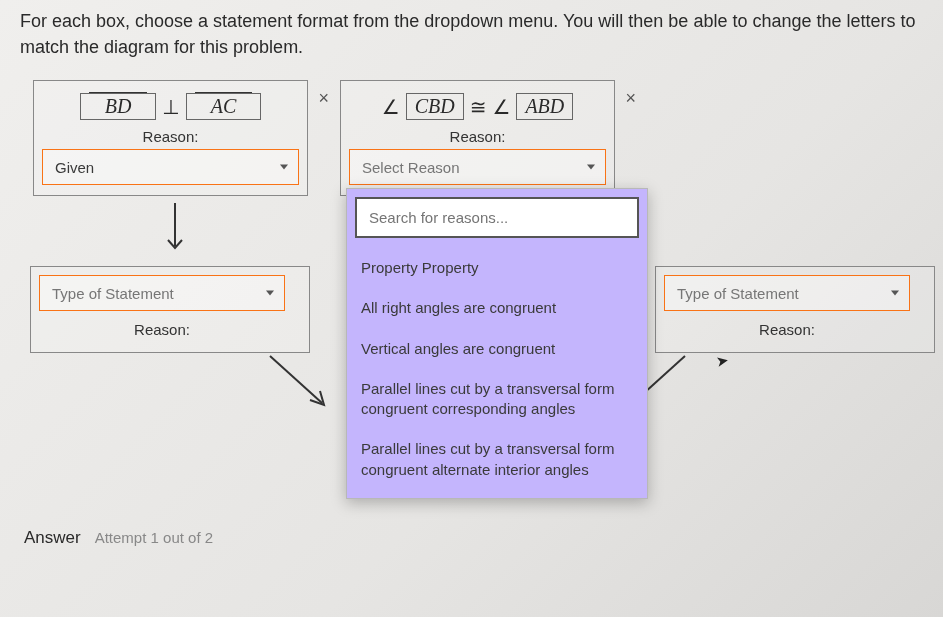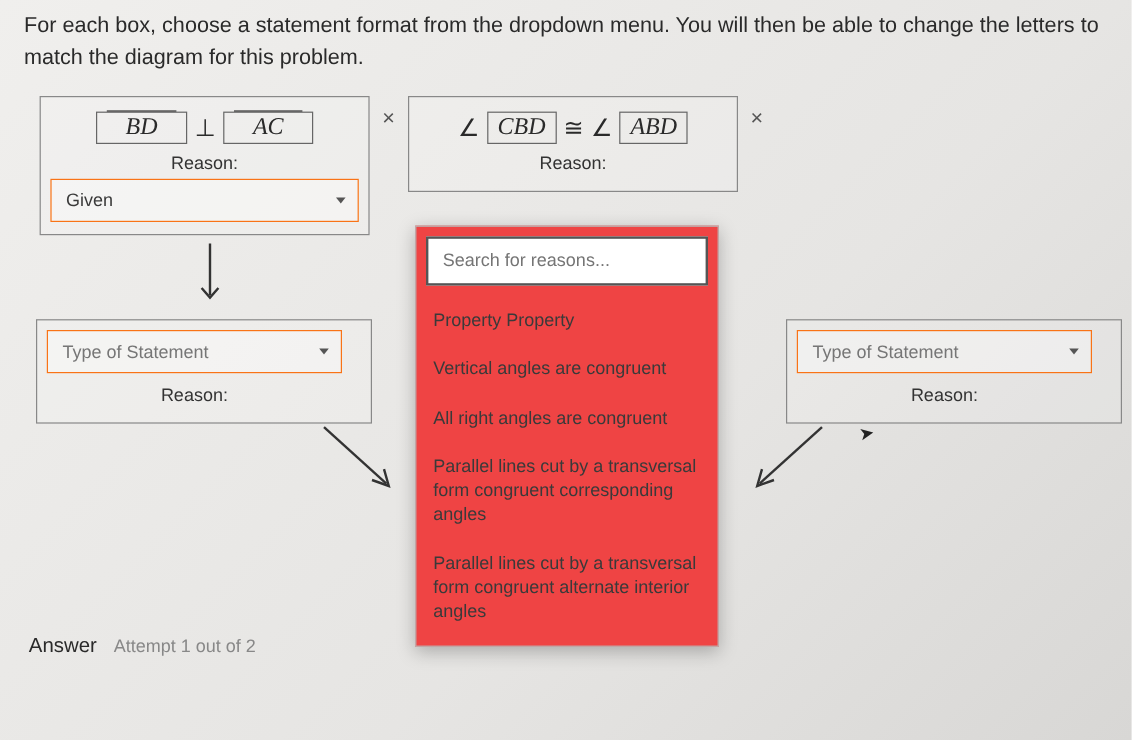--- a/index.html
+++ b/index.html
@@ -102,22 +102,22 @@
   #box-d { left: 635px; top: 186px; width: 280px; }
   
   #box-c, #box-d {
     padding: 8px 24px 10px 8px;
   }
   
   .popup {
     position: absolute;
     left: 326px;
     top: 108px;
-    width: 253px;
-    background: #ef4444;
+    width: 302px;
+    background: #c4b5fd;
     border: 1px solid #b8b8b8;
     box-shadow: 0 4px 14px rgba(0,0,0,0.25);
     padding: 8px;
     z-index: 50;
   }
   .popup-search {
     width: 100%;
     border: 2px solid #555;
     padding: 10px 12px;
     font-size: 15px;
@@ -179,20 +179,24 @@
     <div id="box-b" class="step-box">
       <button class="step-close">×</button>
       <div class="stmt-line">
         <span class="sym">∠</span>
         <span class="angle-box">CBD</span>
         <span class="sym">≅</span>
         <span class="sym">∠</span>
         <span class="angle-box">ABD</span>
       </div>
       <div class="reason-label">Reason:</div>
+      <div class="dropdown placeholder">
+        <span>Select Reason</span>
+        <span class="caret"></span>
+      </div>
     </div>
 
     <div id="box-c" class="step-box">
       <div class="dropdown placeholder">
         <span>Type of Statement</span>
         <span class="caret"></span>
       </div>
       <div class="reason-label" style="margin-top:10px">Reason:</div>
     </div>
 
@@ -213,22 +217,22 @@
       <polyline points="50,52 64,57 60,43" fill="none" stroke="#333" stroke-width="2"></polyline>
     </svg>
     <svg class="arrow" style="left:595px;top:268px;width:80px;height:70px" viewBox="0 0 80 70">
       <line x1="70" y1="8" x2="18" y2="55" stroke="#333" stroke-width="2"></line>
       <polyline points="30,52 16,57 20,43" fill="none" stroke="#333" stroke-width="2"></polyline>
     </svg>
 
     <div class="popup">
       <input class="popup-search" placeholder="Search for reasons..." style="">
       <div class="popup-item">Property Property</div>
+      <div class="popup-item">All right angles are congruent</div>
       <div class="popup-item">Vertical angles are congruent</div>
-      <div class="popup-item">All right angles are congruent</div>
       <div class="popup-item">Parallel lines cut by a transversal form congruent corresponding angles</div>
       <div class="popup-item">Parallel lines cut by a transversal form congruent alternate interior angles</div>
     </div>
 
     <div class="cursor-ptr">➤</div>
 
     <div class="footer">
       <span class="ans">Answer</span>
       <span class="attempt">Attempt 1 out of 2</span>
     </div>

